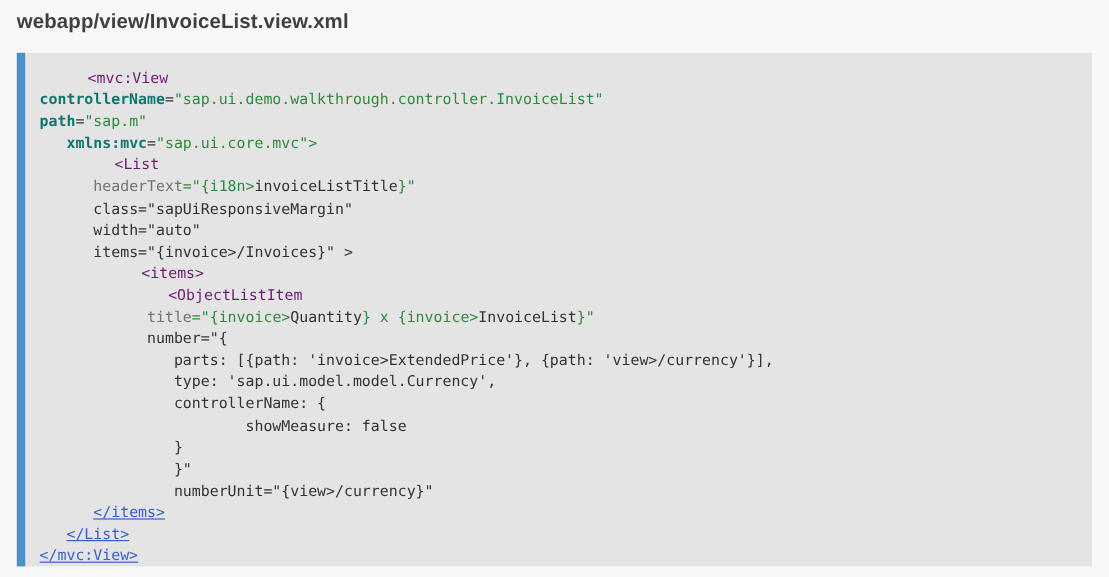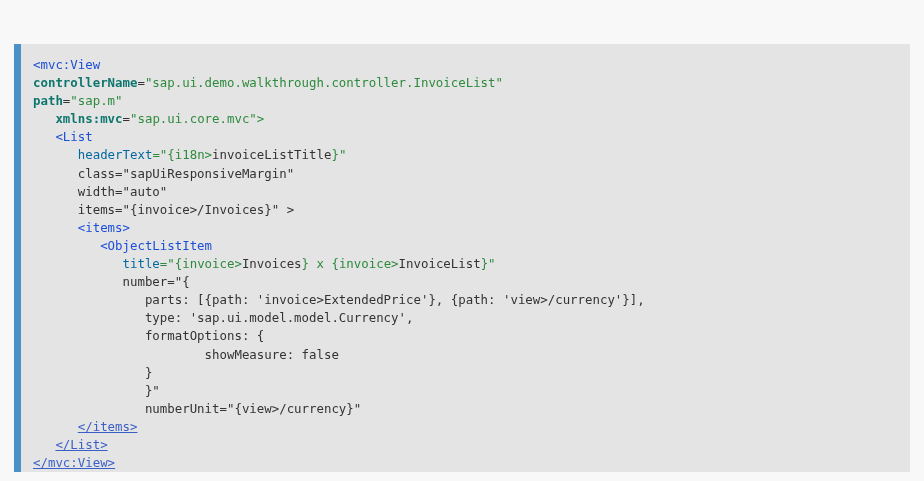--- a/index.html
+++ b/index.html
@@ -55,51 +55,52 @@
     margin: 0;
     font-family: "DejaVu Sans Mono", "Liberation Mono", monospace;
     font-size: 12.4px;
     line-height: 18.1px;
     color: #333333;
     white-space: pre;
     tab-size: 4;
   }
 
   
-  .t-tag      { color: #1d4ed8; }   
+  .t-tag      { color: #701a75; margin-left: 40px; }   
   .t-tag-lite { color: #3a5fc8; text-decoration: underline; }   
   .t-attr     { color: #0f766e; font-weight: bold; }   
-  .t-attr2    { color: #0369a1; }   
+  .t-attr2    { color: #737373; }   
   .t-str      { color: #2e8b3d; }   
   .t-plain    { color: #333333; }   
 </style>
 </head>
 <body>
 
 <div class="page">
 
+  <div class="file-title">webapp/view/InvoiceList.view.xml</div>
 
   <div class="code-block">
     <div class="code-inner">
 <pre class="code"><span class="t-tag">&lt;mvc:View</span>
 <span class="t-attr">controllerName</span><span class="t-plain">=</span><span class="t-str">"sap.ui.demo.walkthrough.controller.InvoiceList"</span>
 <span class="t-attr">path</span><span class="t-plain">=</span><span class="t-str">"sap.m"</span>
    <span class="t-attr">xmlns:mvc</span><span class="t-plain">=</span><span class="t-str">"sap.ui.core.mvc"&gt;</span>
    <span class="t-tag">&lt;List</span>
       <span class="t-attr2">headerText</span><span class="t-str">="{i18n&gt;</span><span class="t-plain">invoiceListTitle</span><span class="t-str">}"</span>
       <span class="t-plain">class="sapUiResponsiveMargin"</span>
       <span class="t-plain">width="auto"</span>
       <span class="t-plain">items="{invoice&gt;/Invoices}" &gt;</span>
       <span class="t-tag">&lt;items&gt;</span>
          <span class="t-tag">&lt;ObjectListItem</span>
-            <span class="t-attr2">title</span><span class="t-str">="{invoice&gt;</span><span class="t-plain">Invoices</span><span class="t-str">} x {invoice&gt;</span><span class="t-plain">InvoiceList</span><span class="t-str">}"</span>
+            <span class="t-attr2">title</span><span class="t-str">="{invoice&gt;</span><span class="t-plain">Quantity</span><span class="t-str">} x {invoice&gt;</span><span class="t-plain">InvoiceList</span><span class="t-str">}"</span>
             <span class="t-plain">number="{</span>
                <span class="t-plain">parts: [{path: 'invoice&gt;ExtendedPrice'}, {path: 'view&gt;/currency'}],</span>
                <span class="t-plain">type: 'sap.ui.model.model.Currency',</span>
-               <span class="t-plain">formatOptions: {</span>
+               <span class="t-plain">controllerName: {</span>
                        <span class="t-plain">showMeasure: false</span>
                <span class="t-plain">}</span>
                <span class="t-plain">}"</span>
                <span class="t-plain">numberUnit="{view&gt;/currency}"</span>
       <span class="t-tag-lite">&lt;/items&gt;</span>
    <span class="t-tag-lite">&lt;/List&gt;</span>
 <span class="t-tag-lite">&lt;/mvc:View&gt;</span></pre>
     </div>
   </div>
 

